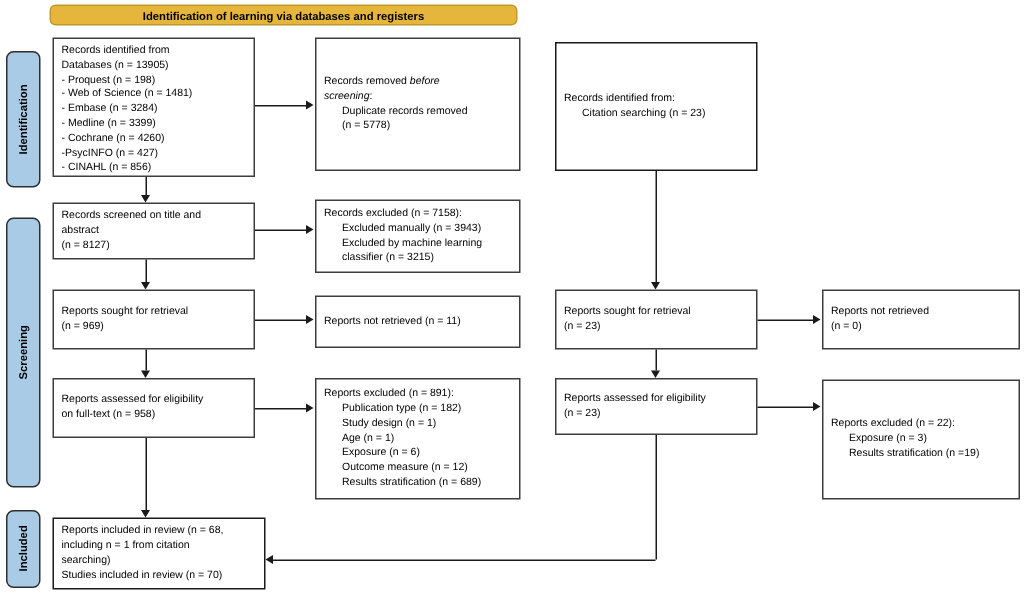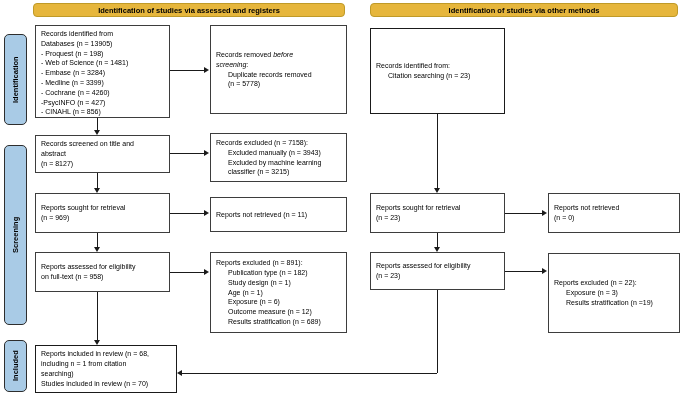--- a/index.html
+++ b/index.html
@@ -31,22 +31,21 @@
   .vline{position:absolute;width:1.2px;background:#1a1a1a;}
   .ah-right{position:absolute;width:0;height:0;border-top:3px solid transparent;border-bottom:3px solid transparent;border-left:5.5px solid #1a1a1a;}
   .ah-left{position:absolute;width:0;height:0;border-top:3px solid transparent;border-bottom:3px solid transparent;border-right:5.5px solid #1a1a1a;}
   .ah-down{position:absolute;width:0;height:0;border-left:3px solid transparent;border-right:3px solid transparent;border-top:5.5px solid #1a1a1a;}
 </style>
 </head>
 <body>
 
 <div id="canvas">
 
-  <div class="banner" style="left:33px;top:3px;width:312px;height:14px;">Identification of studies via assessed and registers</div>
-  <div class="banner" style="left:370px;top:3px;width:308px;height:14px;">Identification of studies via other methods</div>
+  <div class="banner" style="left:33px;top:3px;width:312px;height:14px;">Identification of learning via databases and registers</div>
 
   <div class="stage-label" style="left:4px;top:34px;width:23px;height:91px;">Identification</div>
   <div class="stage-label" style="left:4px;top:145px;width:23px;height:180px;">Screening</div>
   <div class="stage-label" style="left:4px;top:340px;width:23px;height:52px;">Included</div>
 
   <div class="box" style="left:35px;top:25px;width:135px;height:93px;">
     <div class="line">Records identified from</div>
     <div class="line">Databases (n = 13905)</div>
     <div class="line">- Proquest (n = 198)</div>
     <div class="line">- Web of Science (n = 1481)</div>

